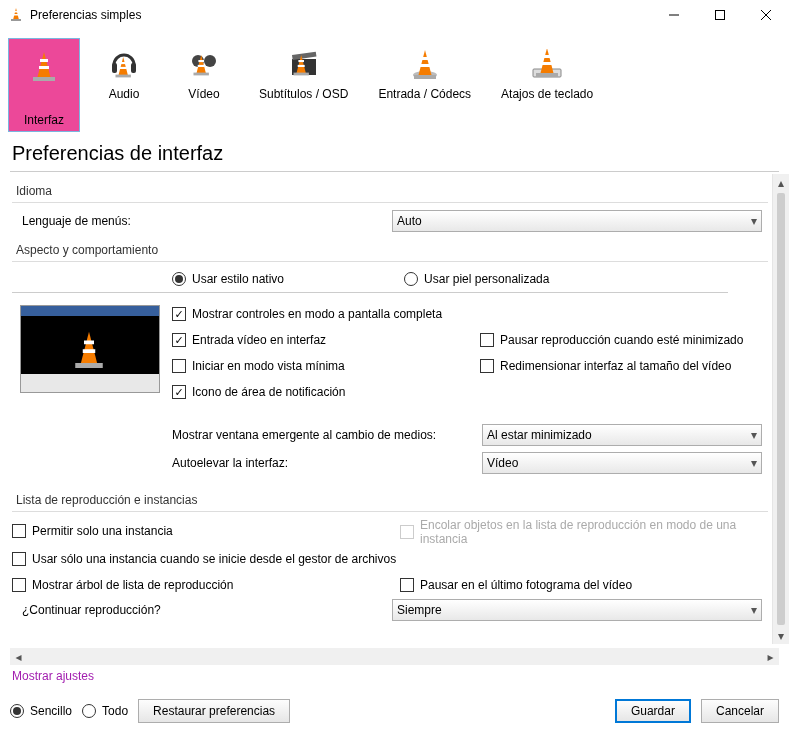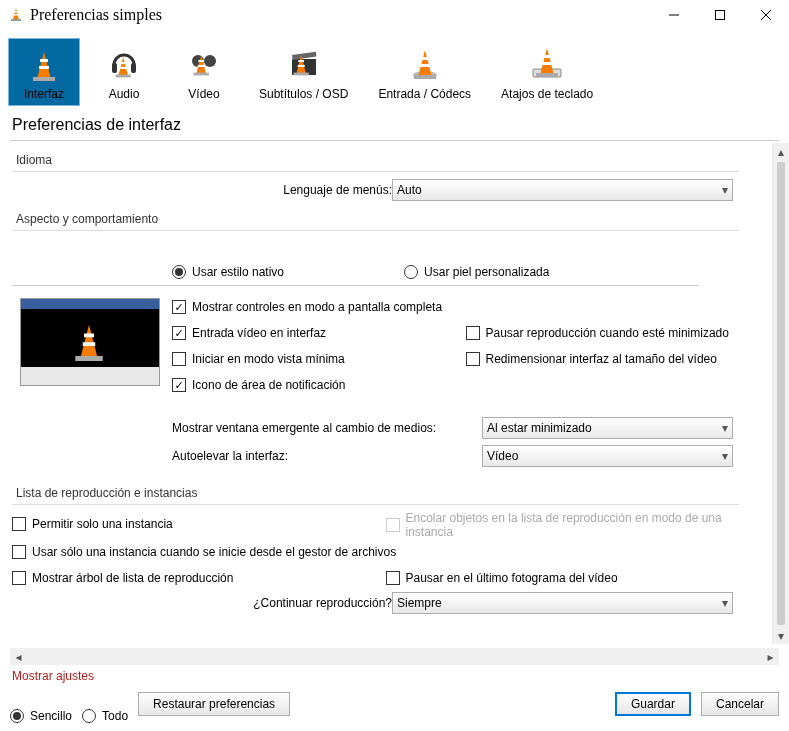--- a/index.html
+++ b/index.html
@@ -1,46 +1,46 @@
 <!DOCTYPE html>
 <html><head>
 <meta charset="utf-8">
 <style>
 * { box-sizing: border-box; margin: 0; padding: 0; font-family: "Segoe UI", Tahoma, sans-serif; font-size: 12px; }
 body { background: #fff; width: 789px; height: 731px; overflow: hidden; display: flex; flex-direction: column; }
 .titlebar { display: flex; align-items: center; height: 30px; padding: 0 0 0 8px; }
 .titlebar .cone-small svg { width: 16px; height: 16px; }
-.titlebar .title { margin-left: 6px; font-size: 16px; color: #000; flex: 1; font-family: Liberation Serif, serif; }
+.titlebar .title { margin-left: 6px; font-size: 12px; color: #000; flex: 1; }
 .winbtn { width: 46px; height: 30px; display: flex; align-items: center; justify-content: center; }
 .winbtn svg { width: 10px; height: 10px; }
 
 .toolbar { display: flex; padding: 8px 8px 4px 8px; gap: 8px; }
 .toolbtn { display: flex; flex-direction: column; align-items: center; padding: 6px 10px 4px 10px; border: 1px solid transparent; min-width: 72px; }
-.toolbtn.active { background: #0369a1; border: 1px solid #7ab5e0; }
+.toolbtn.active { background: #ec4899; border: 1px solid #7ab5e0; gap: 26px; }
 .toolbtn .icon { width: 40px; height: 40px; display: flex; align-items: center; justify-content: center; }
 .toolbtn .lbl { margin-top: 2px; color: #000; font-size: 12px; }
 
-.heading { font-size: 16px; font-weight: 400; padding: 6px 16px 6px 12px; color: #000; }
+.heading { font-size: 20px; font-weight: 400; padding: 6px 16px 6px 12px; color: #000; }
 .hr { height: 1px; background: #ccc; margin: 0 10px 2px 10px; }
 
-.content-wrap { flex: 1; position: relative; display: flex; overflow: hidden; gap: 29px; }
+.content-wrap { flex: 1; position: relative; display: flex; overflow: hidden; }
 .content { flex: 1; overflow: hidden; padding: 4px 4px 4px 12px; }
 .vscroll { width: 17px; background: #f0f0f0; display: flex; flex-direction: column; align-items: center; justify-content: space-between; border-left: 1px solid #e5e5e5; }
 .vscroll .arrow { height: 17px; width: 17px; display:flex; align-items:center; justify-content:center; color:#555; }
 .vscroll .thumb { width: 8px; flex:1; background:#cdcdcd; margin:2px 0; border-radius:2px; }
 
 .group-lbl { color: #333; padding: 6px 0 2px 4px; }
 .group-line { height:1px; background:#ddd; margin: 2px 0 6px 0; }
 .row { display: flex; align-items: center; min-height: 24px; }
-.field-lbl { width: 380px; padding-left: 10px; color:#000;text-align:right; }
+.field-lbl { width: 380px; padding-left: 10px; color:#000; }
 .select { flex:1; height: 22px; border:1px solid #adadad; background: linear-gradient(#fff,#e8e8e8); padding: 0 4px; display:flex; align-items:center; justify-content:space-between; margin-right:6px; }
 .select .caret { color:#555; }
 
 .radio-row { display:flex; gap: 120px; padding: 4px 0 6px 160px; border-bottom:1px solid #ccc; margin-bottom:8px; margin-right:40px;}
-.radio { display:flex; align-items:flex-end; gap:6px;margin-top:24px; }
+.radio { display:flex; align-items:flex-end; gap:6px; }
 .radio .r-outer { width:14px; height:14px; border:1px solid #333; border-radius:50%; display:flex; align-items:center; justify-content:center; }
 .radio .r-inner { width:8px; height:8px; border-radius:50%; background:#333; }
 
 .check { width:14px; height:14px; border:1px solid #333; display:inline-flex; align-items:center; justify-content:center; margin-right:6px; flex-shrink:0; }
 .check.checked::after { content:"✓"; font-size:11px; line-height:1; color:#000; }
 
 .two-col { display:flex; gap:20px; }
 .col { flex:1; }
 .chk-row { display:flex; align-items:center; min-height:26px; padding-left: 0; }
 
@@ -53,21 +53,21 @@
 .aspecto-right { flex:1; }
 
 .disabled-label { color:#aaa; }
 
 .hscroll { height:17px; background:#f0f0f0; display:flex; align-items:center; margin: 4px 10px 0 10px; }
 .hscroll .arrow { width:17px; height:17px; display:flex; align-items:center; justify-content:center; color:#555; }
 .hscroll .track { flex:1; }
 
 .footer { border-top: none; padding: 4px 10px 8px 10px; }
 .footer-top { display:flex; align-items:center; gap:10px; }
-.group-title-inline { color:#b91c1c; margin-bottom:2px; display:block; margin-left:2px;}
+.group-title-inline { color:#a21caf; margin-bottom:16px; display:block; margin-left:2px;}
 .btn { height:24px; padding:0 14px; border:1px solid #adadad; background:linear-gradient(#fdfdfd,#e6e6e6); display:flex; align-items:center; }
 .btn.primary { border:2px solid #0078d7;align-items:center; }
 .footer-spacer { flex:1; }
 </style>
 </head>
 <body>
 
 <svg width="0" height="0" style="position:absolute">
 <defs>
 <g id="cone">

